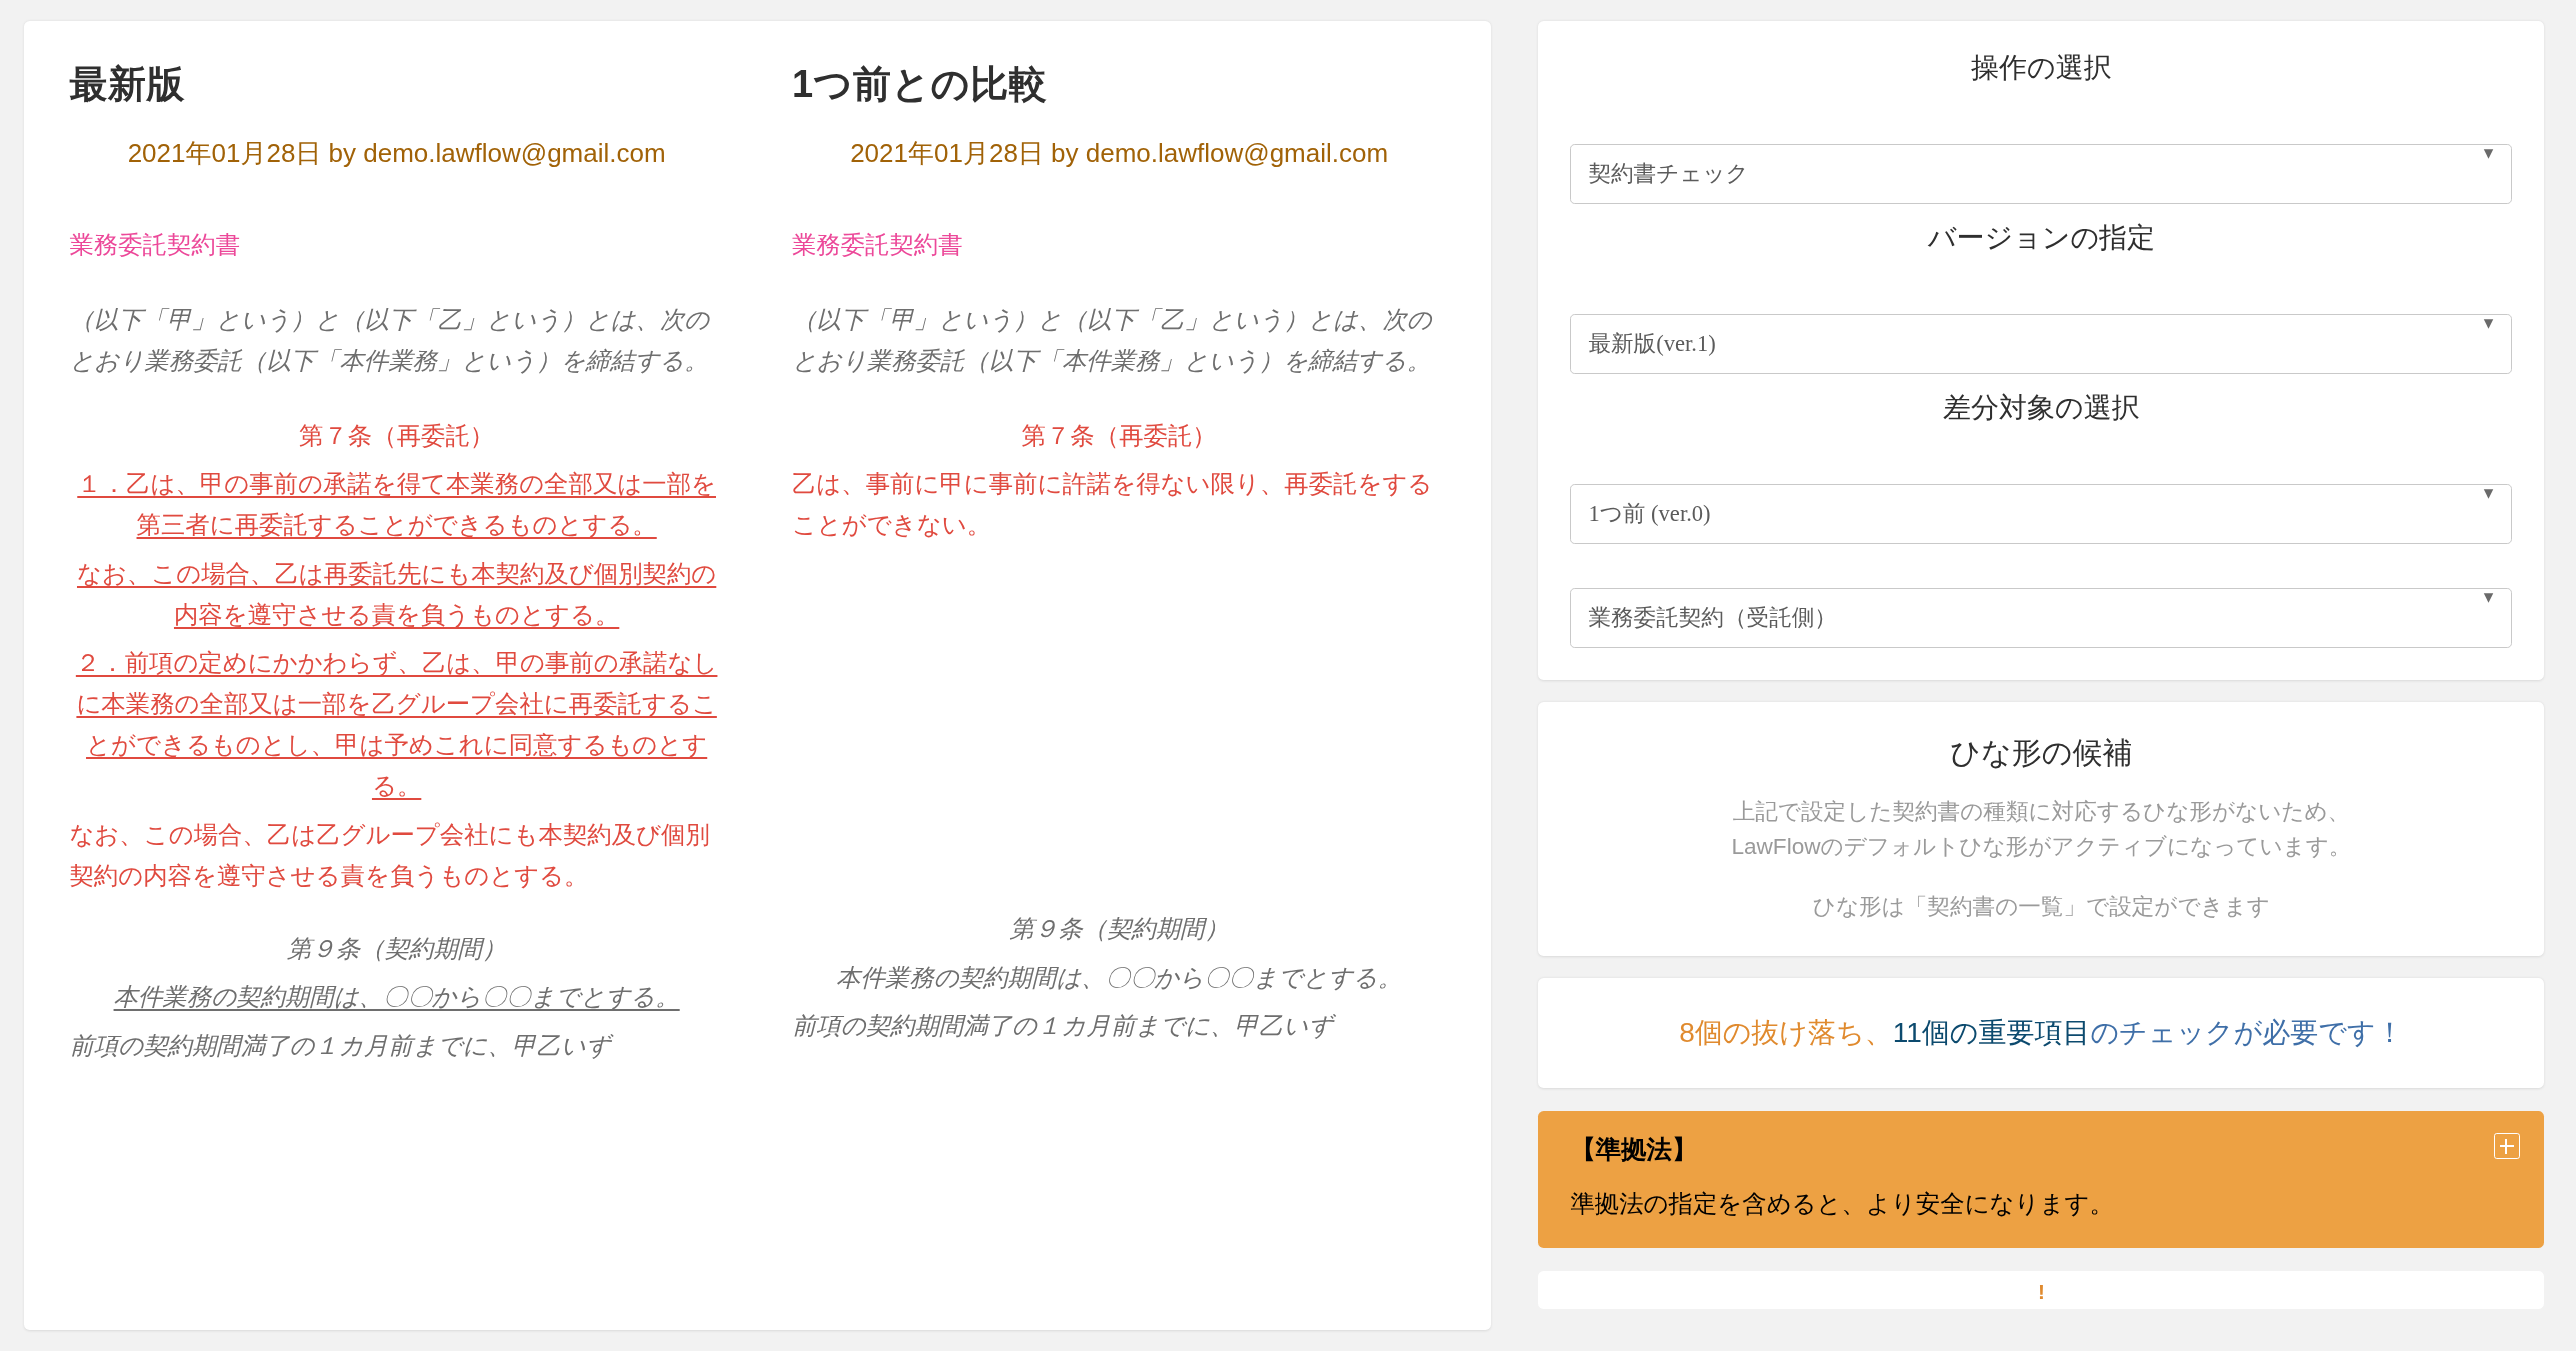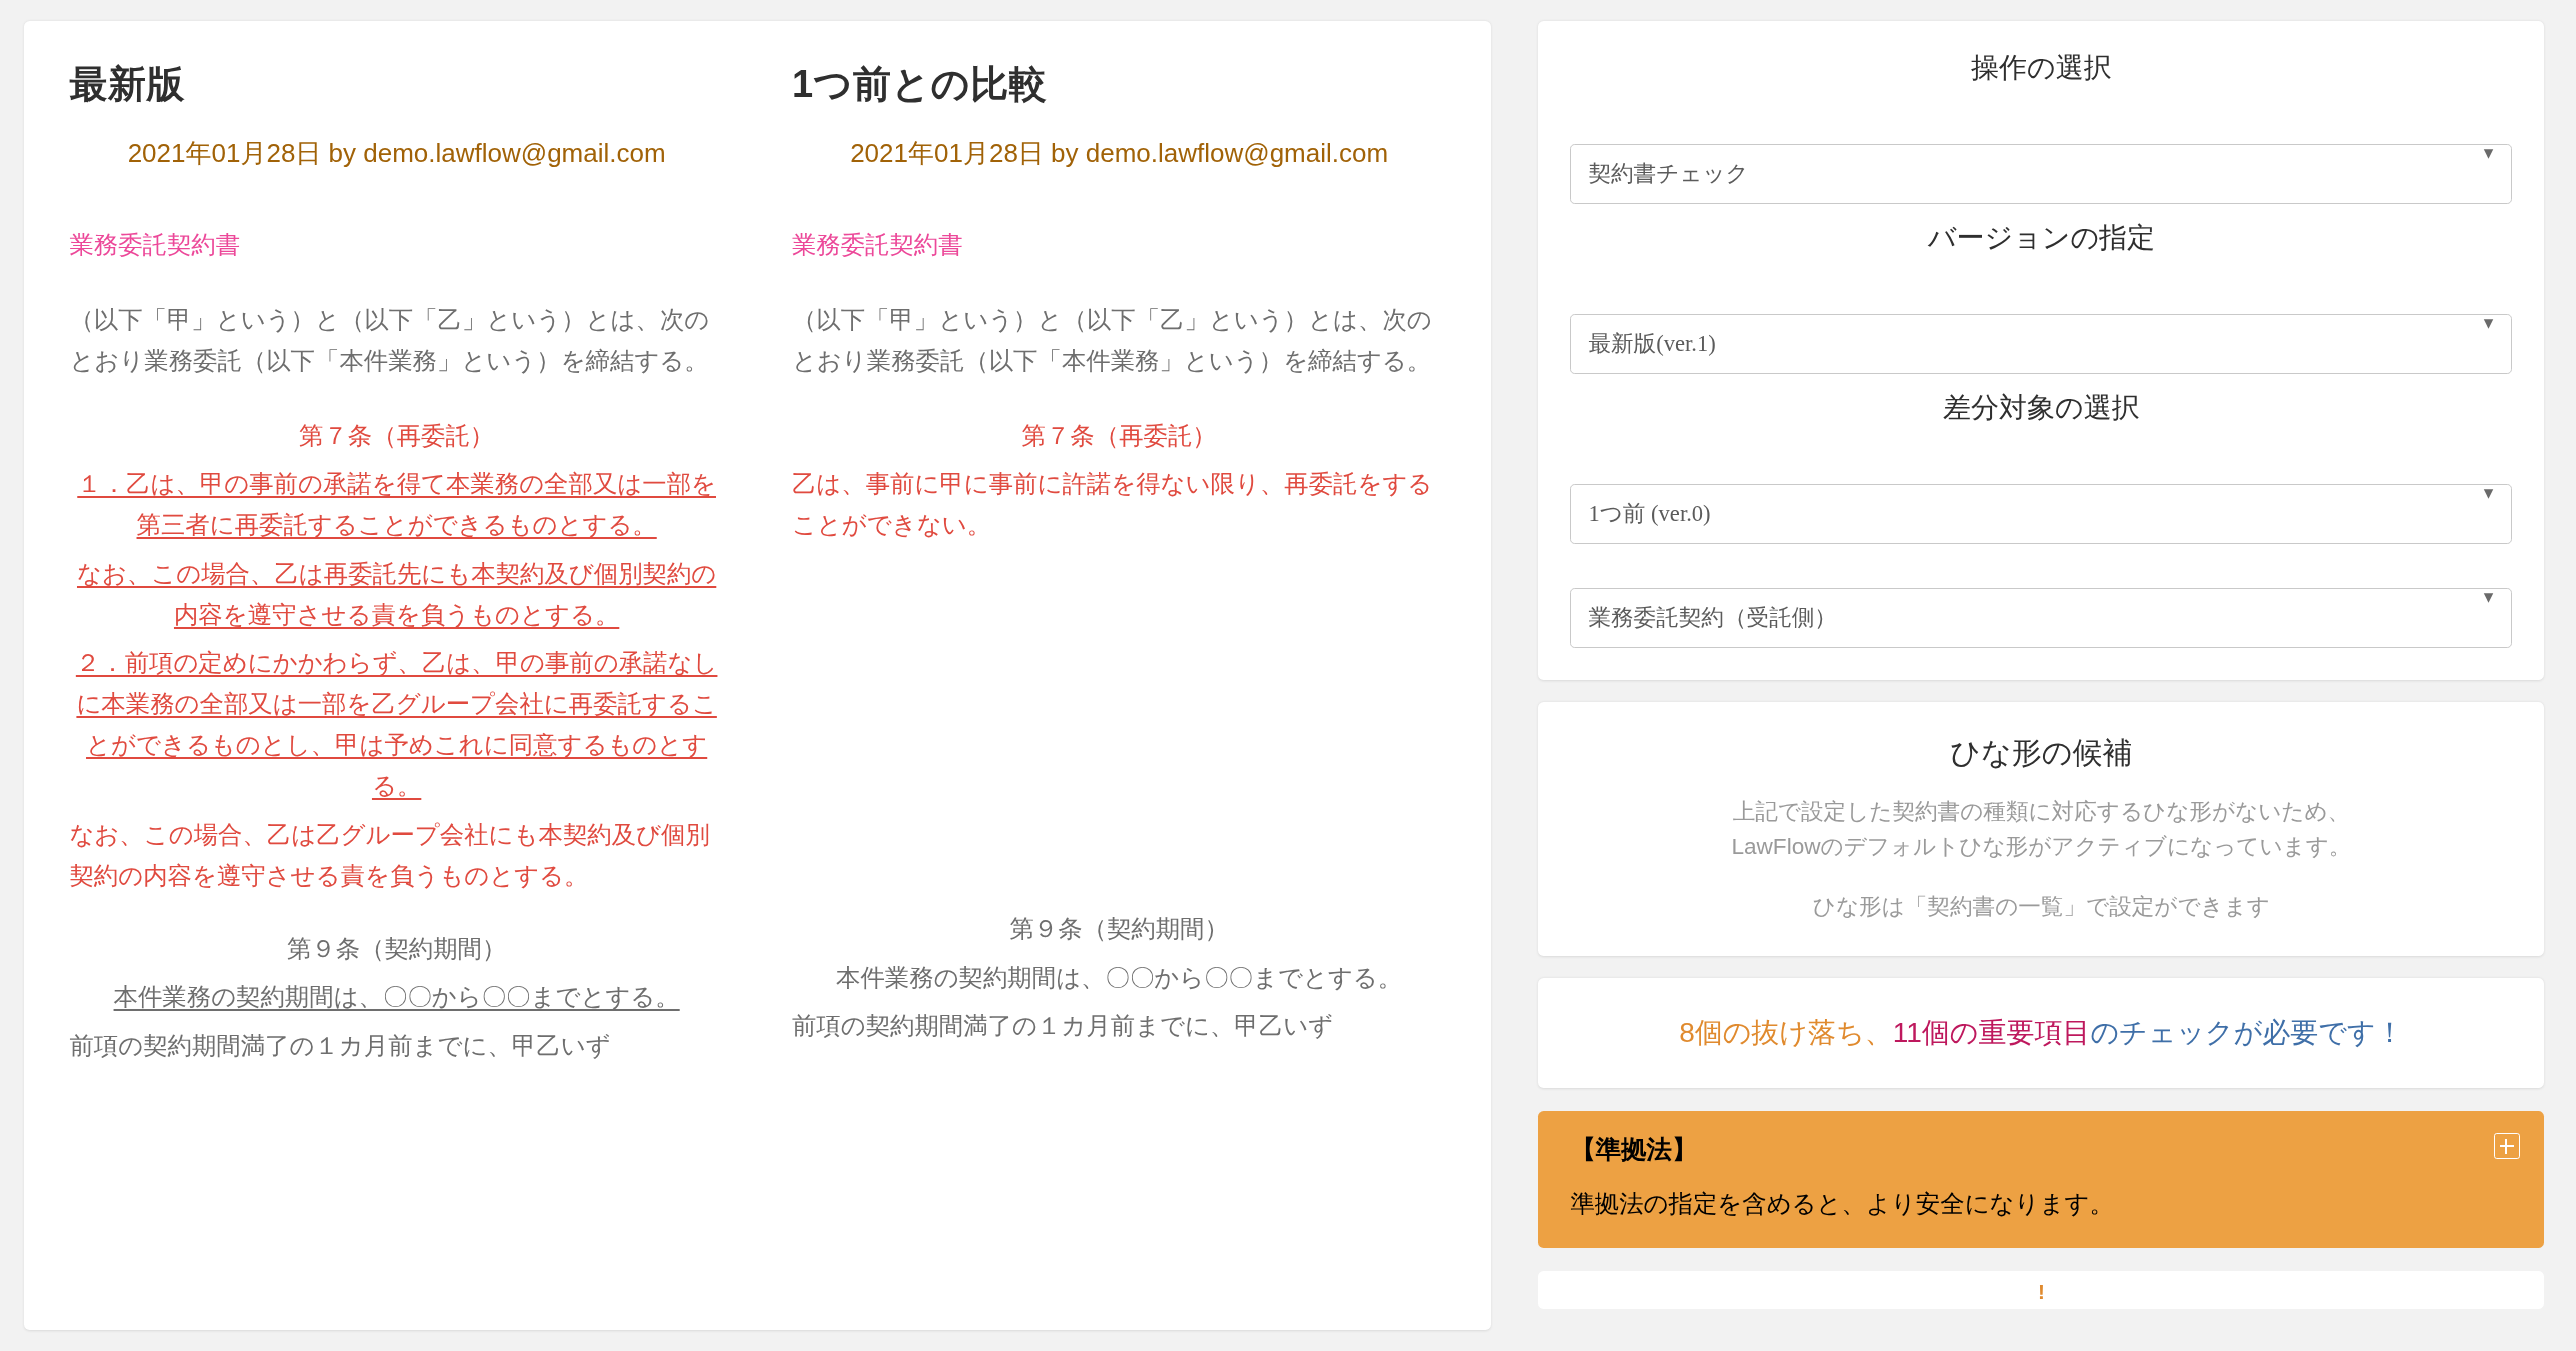--- a/index.html
+++ b/index.html
@@ -54,21 +54,21 @@
     font-size: 26px;
     color: #a16207;
     margin-bottom: 53px;
   }
 
   .doc-body { font-size: 24.4px; line-height: 1.68; }
 
   .para { margin: 0 0 34px 0; }
 
   .grey { color: #ec4899; }
-  .dark { color: #6e6e6e; }
+  .dark { color: #6e6e6e; font-style: italic; }
   .red  { color: #e04a3f; }
   .red u, .u {
     text-decoration: underline;
     text-underline-offset: 3.8px;
   }
   .block { margin-bottom: 0; }
   .gap-l { margin-bottom: 32px; }
   .gap-s { margin-bottom: 7.5px; text-align: center; }
 
   
@@ -135,21 +135,21 @@
   }
   .template-note.second { margin-top: 24.4px; }
 
   .alert-card {
     padding: 36px 32px;
     text-align: center;
     font-size: 28px;
     color: #3f6fa8;
   }
   .alert-card .num-orange { color: #e08a2e; }
-  .alert-card .num-blue { color: #be185d; }
+  .alert-card .num-blue { color: #0c4a6e; }
 
   .banner {
     background: #eda143;
     border-radius: 5.6px;
     padding: 22.6px 32px 28px 32px;
     color: #000000;
     position: relative;
     box-sizing: border-box;
   }
   .banner-title {

